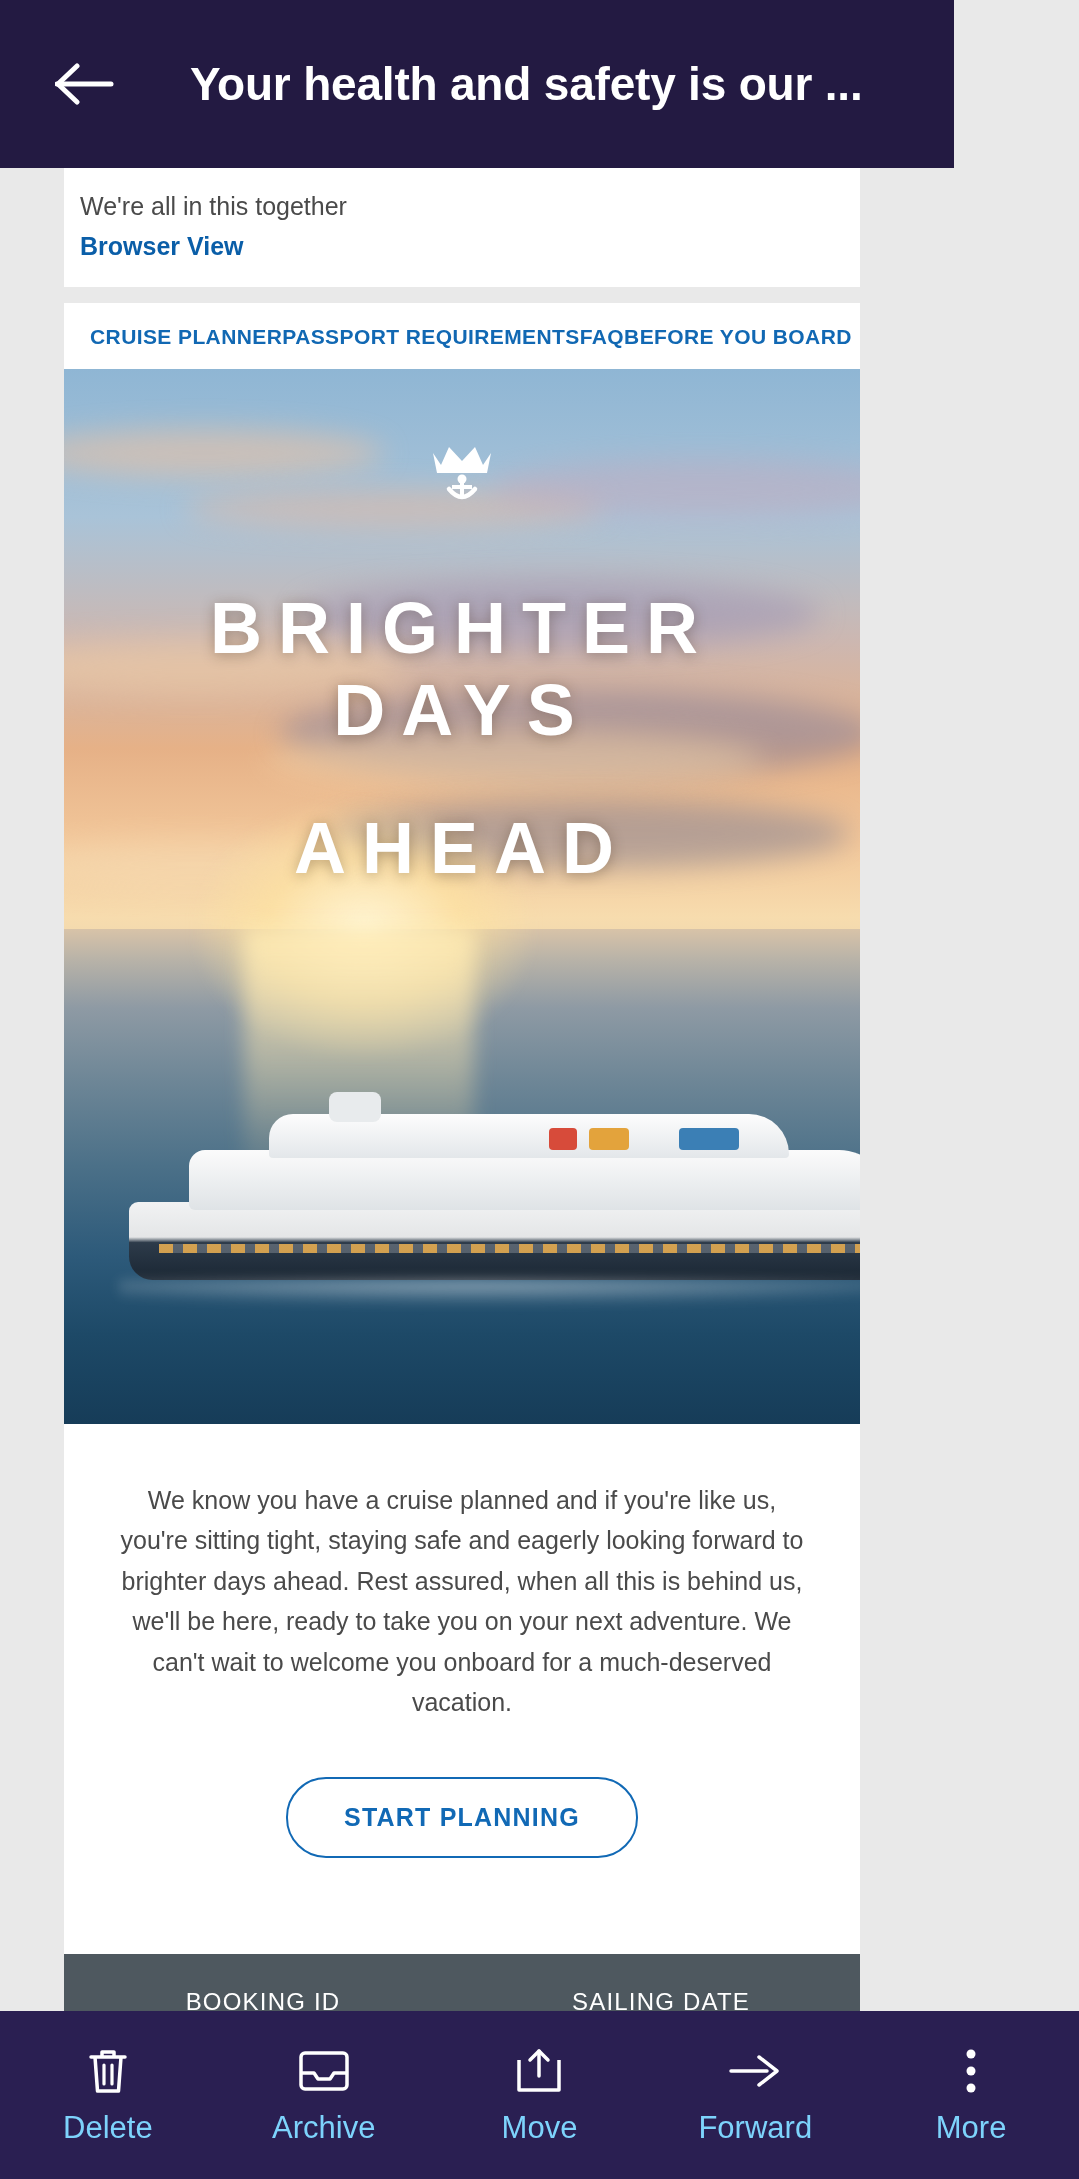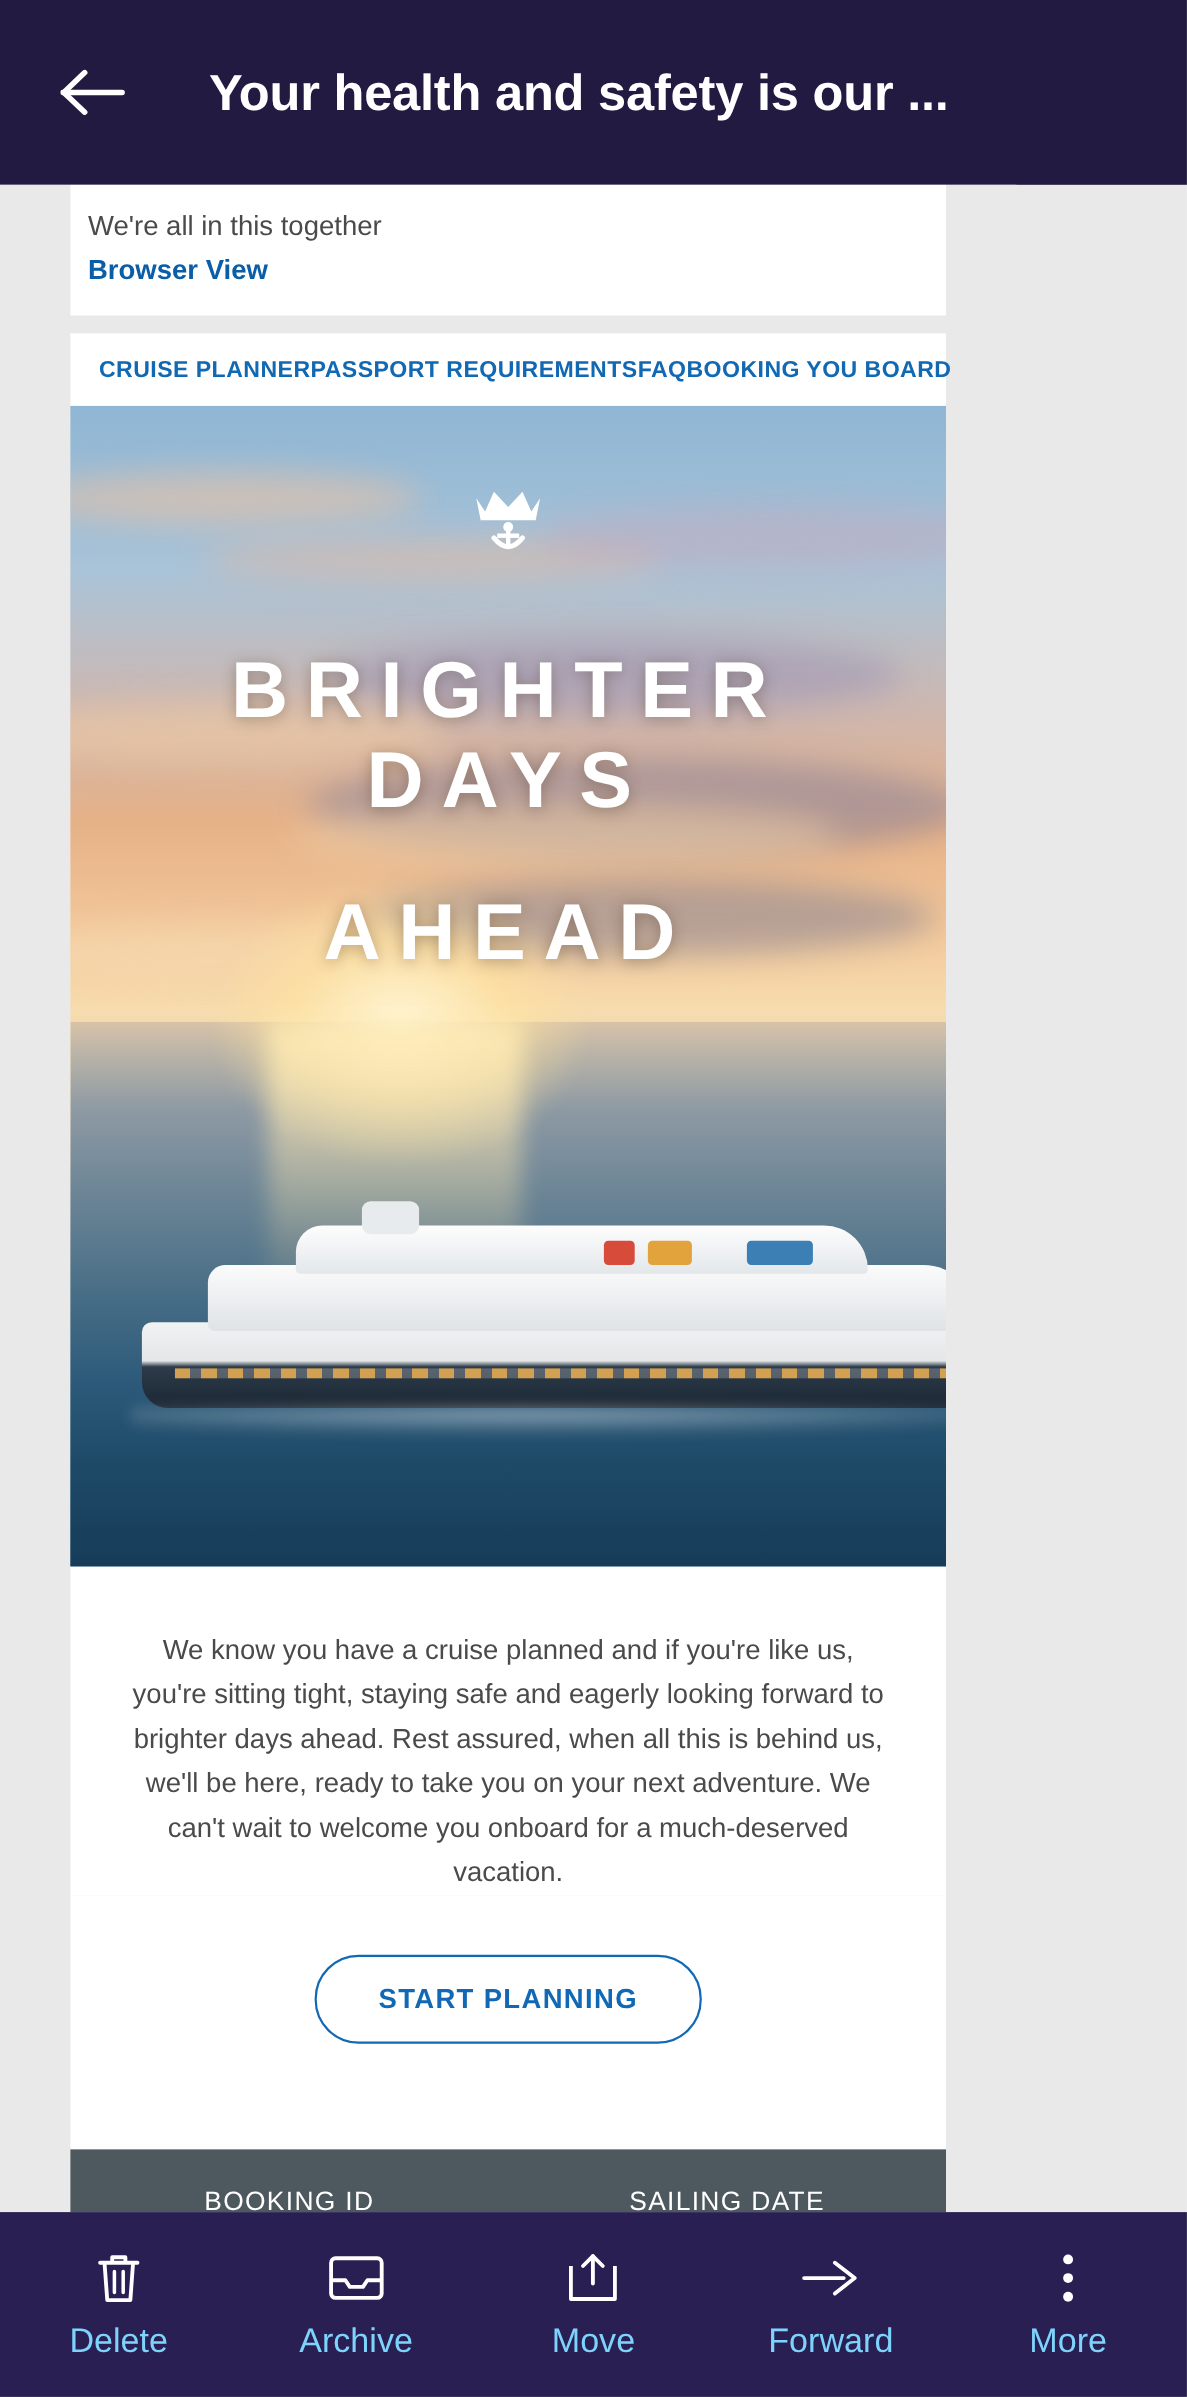--- a/index.html
+++ b/index.html
@@ -15,21 +15,21 @@
     width: 1079px;
     height: 2179px;
     background: #e9e9e9;
     overflow: hidden;
   }
 
   
   .appbar {
     position: absolute;
     top: 0; left: 0;
-    width: 1079px;
+    width: 954px;
     height: 168px;
     background: #231a42;
     display: flex;
     align-items: center;
     padding-left: 52px;
   }
   .back-arrow {
     width: 66px;
     height: 66px;
     flex: 0 0 auto;
@@ -378,21 +378,21 @@
       <div class="preheader-text">We're all in this together</div>
       <div class="browser-view">Browser View</div>
     </div>
 
     <div class="gap"></div>
 
     <div class="navbar">
       <div class="navbar-item">CRUISE PLANNER</div>
       <div class="navbar-item">PASSPORT REQUIREMENTS</div>
       <div class="navbar-item">FAQ</div>
-      <div class="navbar-item">BOOKING YOU BOARD</div>
+      <div class="navbar-item">BEFORE YOU BOARD</div>
     </div>
 
     <div class="hero">
       <div class="cloud c1"></div>
       <div class="cloud c2"></div>
       <div class="cloud c3"></div>
       <div class="cloud c4"></div>
       <div class="cloud c5"></div>
       <div class="cloud c6"></div>
       <div class="cloud c7"></div>

